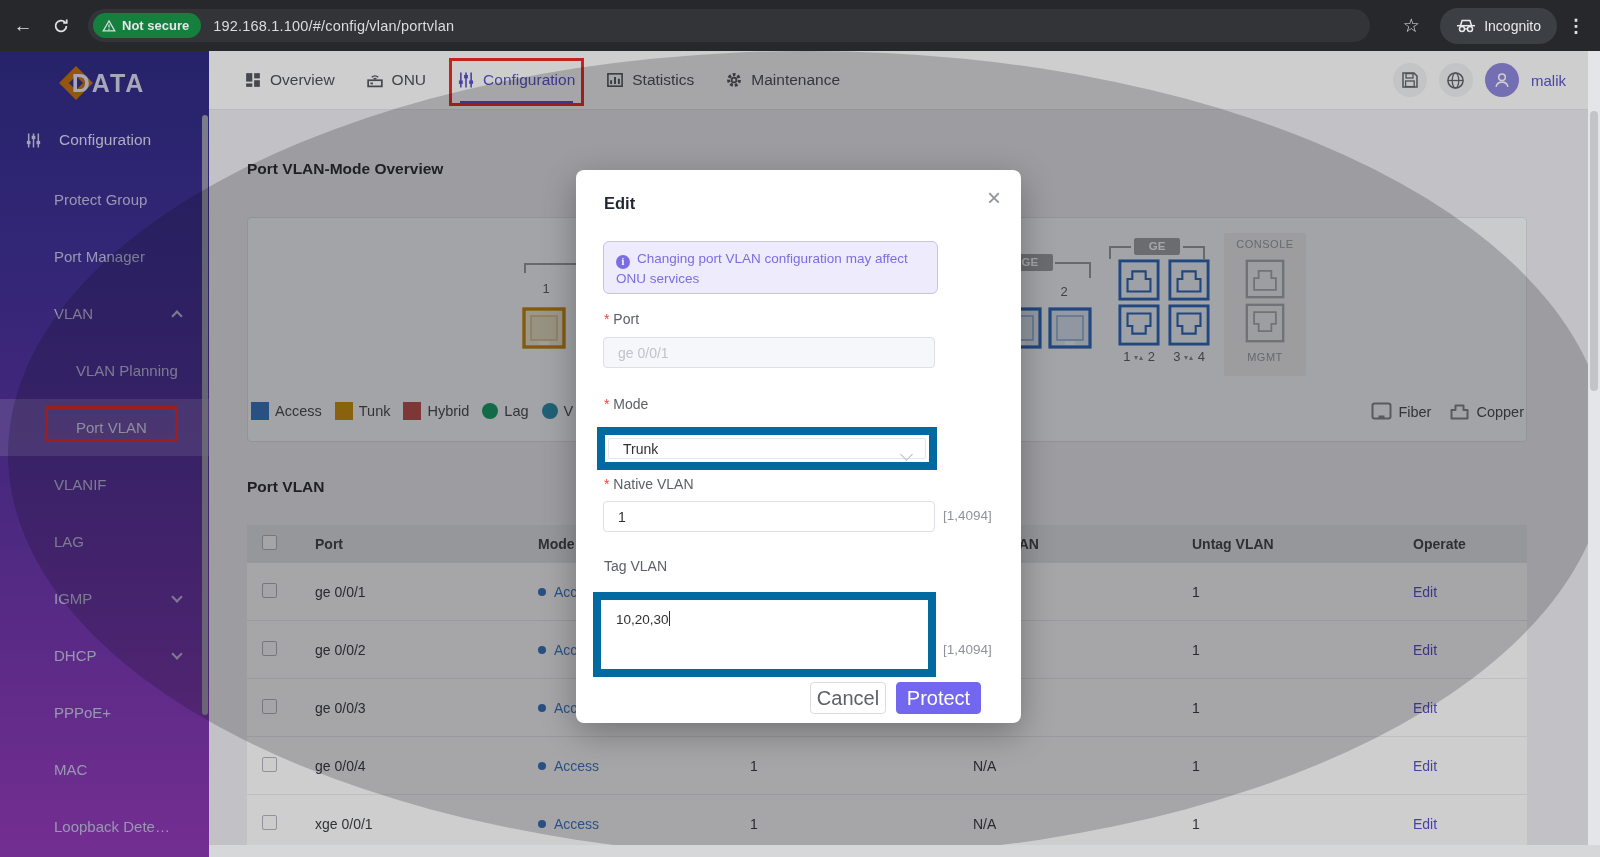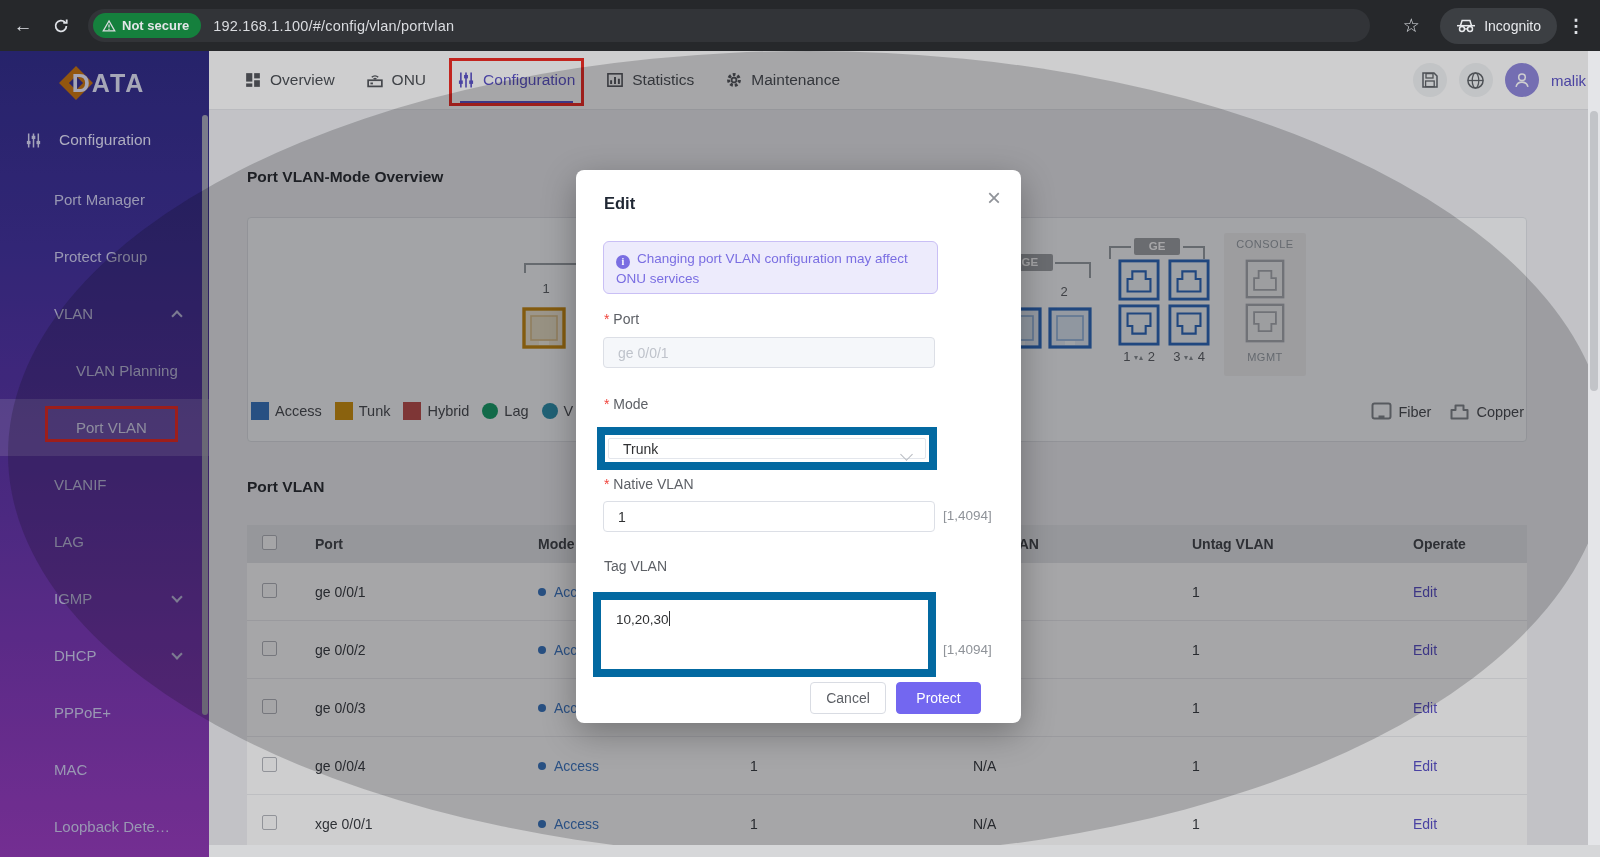--- a/index.html
+++ b/index.html
@@ -42,21 +42,21 @@
   .content { position:absolute; top:0; left:209px; width:1391px; height:806px; }
   .topnav { position:absolute; top:0; left:0; width:1391px; height:59px; background:#ffffff; border-bottom:1px solid #e7e8eb; display:flex; align-items:center; }
   .nav-items { display:flex; align-items:center; padding-left:36px; }
   .nav-item { position:relative; display:flex; align-items:center; gap:9px; margin-right:32px; color:#4d5156; font-size:15.5px; cursor:pointer; height:59px; }
   .nav-ico { width:16px; height:16px; color:#55585d; display:flex; }
   .nav-ico svg { width:100%; height:100%; }
   .nav-item.active { color:#5b52c7; }
   .nav-item.active .nav-ico { color:#5b52c7; }
   .nav-item.active::before { content:""; position:absolute; left:2px; right:2px; bottom:6px; height:3px; background:#5b52c7; }
   .nav-item.annotated::after { content:""; position:absolute; left:-9px; right:-9px; top:7px; bottom:4px; border:3px solid #f02b22; }
-  .nav-right { margin-left:auto; display:flex; align-items:center; gap:12px; padding-right:14px; }
+  .nav-right { margin-left:auto; display:flex; align-items:center; gap:12px; padding-right:34px; }
   .circle-btn { width:34px; height:34px; border-radius:50%; background:#f1f3f4; display:flex; align-items:center; justify-content:center; cursor:pointer; }
   .avatar { width:34px; height:34px; border-radius:50%; background:#8f87db; display:flex; align-items:center; justify-content:center; }
   .username { color:#5b52c7; font-size:15px; }
 
   
   .main { position:absolute; top:59px; left:0; width:1391px; height:747px; background:#f0f1f4; }
   .sec-title { position:absolute; left:38px; font-size:15.5px; font-weight:bold; color:#2b2e33; }
   .device-card { position:absolute; left:38px; top:107px; width:1280px; height:225px; background:#fbfcfd; border:1px solid #dfe2e6; border-radius:4px; }
 
   
@@ -104,21 +104,21 @@
   .req::before { content:"* "; color:#f0433b; }
   .f-input { position:absolute; left:27px; width:332px; height:31px; border:1px solid #dcdfe6; border-radius:4px; background:#fff; font-size:14px; color:#303133; display:flex; align-items:center; padding-left:14px; }
   .f-input.disabled { background:#f5f7fa; color:#bfc3cb; }
   .redbox { position:absolute; border:8px solid #0369a1;margin-top:12px; }
   .select-inner { position:absolute; inset:3px; background:#fff; border:1px solid #e3e6ec; border-radius:2px; display:flex; align-items:center; padding-left:14px; font-size:14px; color:#303133; }
   .sel-chev { width:9px; height:9px; border-right:1.8px solid #b6b9c0; border-bottom:1.8px solid #b6b9c0; transform:rotate(45deg); position:absolute; right:14px; top:11px; }
   .textarea-inner { position:absolute; inset:3px; background:#fff; font-size:13.5px; color:#303133; padding:8px 12px; }
   .caret-bar { display:inline-block; width:1px; height:15px; background:#303133; vertical-align:-2px; }
   .hint { position:absolute; left:367px; font-size:13.5px; color:#8f9399; }
   .modal-footer { position:absolute; top:512px; right:40px; display:flex; gap:10px; }
-  .btn { height:32px; border-radius:4px; font-size:14px; display:flex; align-items:center; justify-content:center; cursor:pointer; font-family:inherit; }
+  .btn { height:32px; border-radius:4px; font-size:20px; display:flex; align-items:center; justify-content:center; cursor:pointer; font-family:inherit; }
   .btn.cancel { width:76px; background:#fff; border:1px solid #d9dce3; color:#5d6066; }
   .btn.confirm { width:85px; background:#7367f0; border:1px solid #7367f0; color:#fff; }
 </style>
 </head>
 <body>
 
 <div class="screen">
 
   <div class="browser-bar">
     <div class="b-btn">←</div>
@@ -167,24 +167,24 @@
               <path d="M2.5 0.5v13M7 0.5v13M11.5 0.5v13" stroke="currentColor" stroke-width="1.4"></path>
               <rect x="0.8" y="7.4" width="3.4" height="3" fill="currentColor"></rect>
               <rect x="5.3" y="2.6" width="3.4" height="3" fill="currentColor"></rect>
               <rect x="9.8" y="7.4" width="3.4" height="3" fill="currentColor"></rect>
             </svg>
         </span>
         <span>Configuration</span>
       </div>
       <nav class="side-items" id="side-items">
           <div class="side-item lvl1">
+            <span>Protect Group</span>
+          </div>
+          <div class="side-item lvl1">
             <span>Port Manager</span>
-          </div>
-          <div class="side-item lvl1">
-            <span>Protect Group</span>
           </div>
           <div class="side-item lvl1">
             <span>VLAN</span>
             <span class="chev up"></span>
           </div>
           <div class="side-item lvl2">
             <span>VLAN Planning</span>
           </div>
           <div class="side-item lvl2 active boxed">
             <span>Port VLAN</span>
@@ -290,21 +290,21 @@
             <svg width="22" height="22" viewBox="0 0 24 24">
                 <circle cx="12" cy="9" r="3.6" fill="none" stroke="#fff" stroke-width="1.7"></circle>
                 <path d="M5.5 19.5c.8-3.4 3.3-5.2 6.5-5.2s5.7 1.8 6.5 5.2" fill="none" stroke="#fff" stroke-width="1.7"></path>
               </svg>
           </div>
           <span class="username">malik</span>
         </div>
       </header>
 
       <main class="main">
-        <h3 class="sec-title" style="top:58px;">Port VLAN-Mode Overview</h3>
+        <h3 class="sec-title" style="top:50px;">Port VLAN-Mode Overview</h3>
 
         <section class="device-card">
 
           <div class="abs bracket-h" style="left:276px; top:45px; width:67px;"></div>
           <div class="abs bracket-v" style="left:276px; top:45px; height:10px;"></div>
           <div class="abs port-num" style="left:288px; top:63px; width:20px; text-align:center;">1</div>
           <svg class="abs" style="left:274px; top:89px;" width="44" height="42" viewBox="0 0 44 42">
               <rect x="2" y="2" width="40" height="38" fill="#efe7d2" stroke="#c98a10" stroke-width="3.4"></rect>
               <rect x="9" y="9" width="26" height="24" fill="#e9dfc6" stroke="#dcc08a" stroke-width="1.6"></rect>
               <rect x="17" y="34" width="10" height="4" fill="#f7f2e4"></rect>

